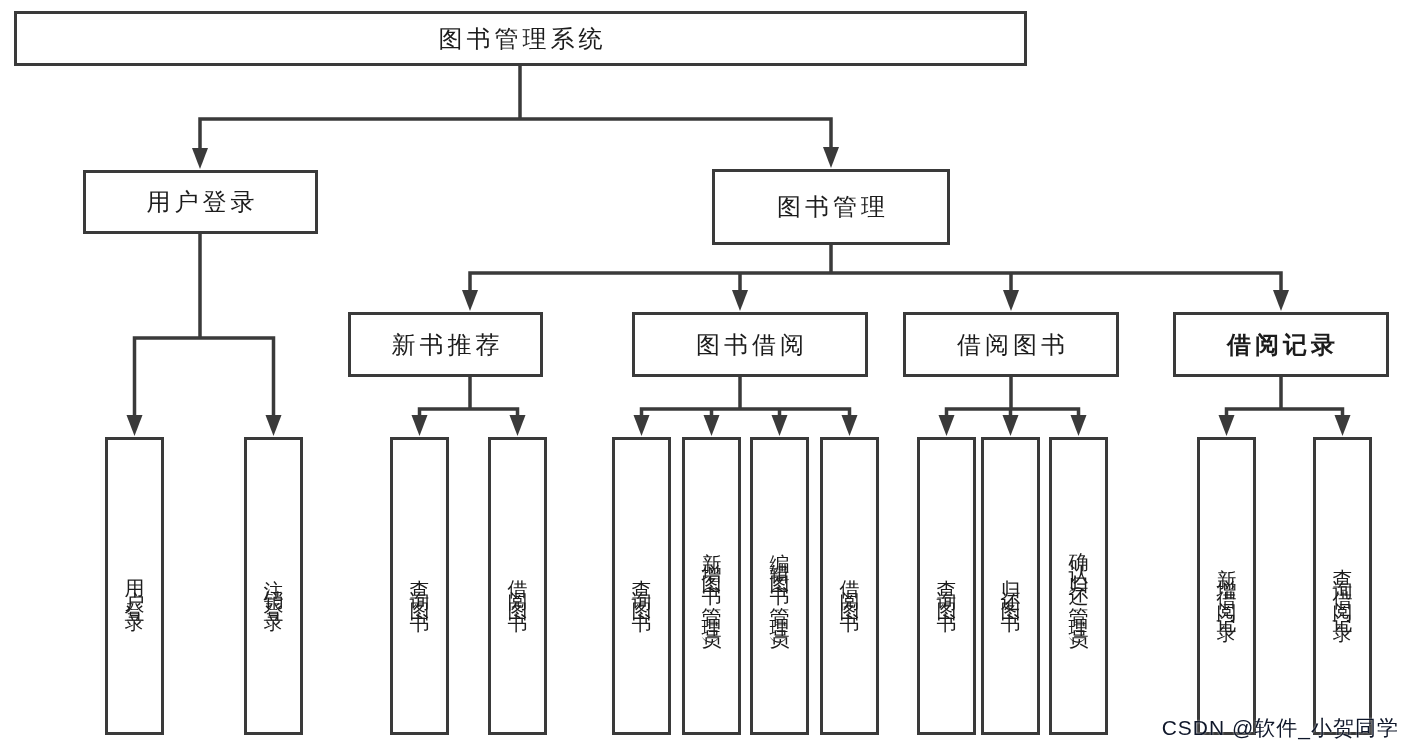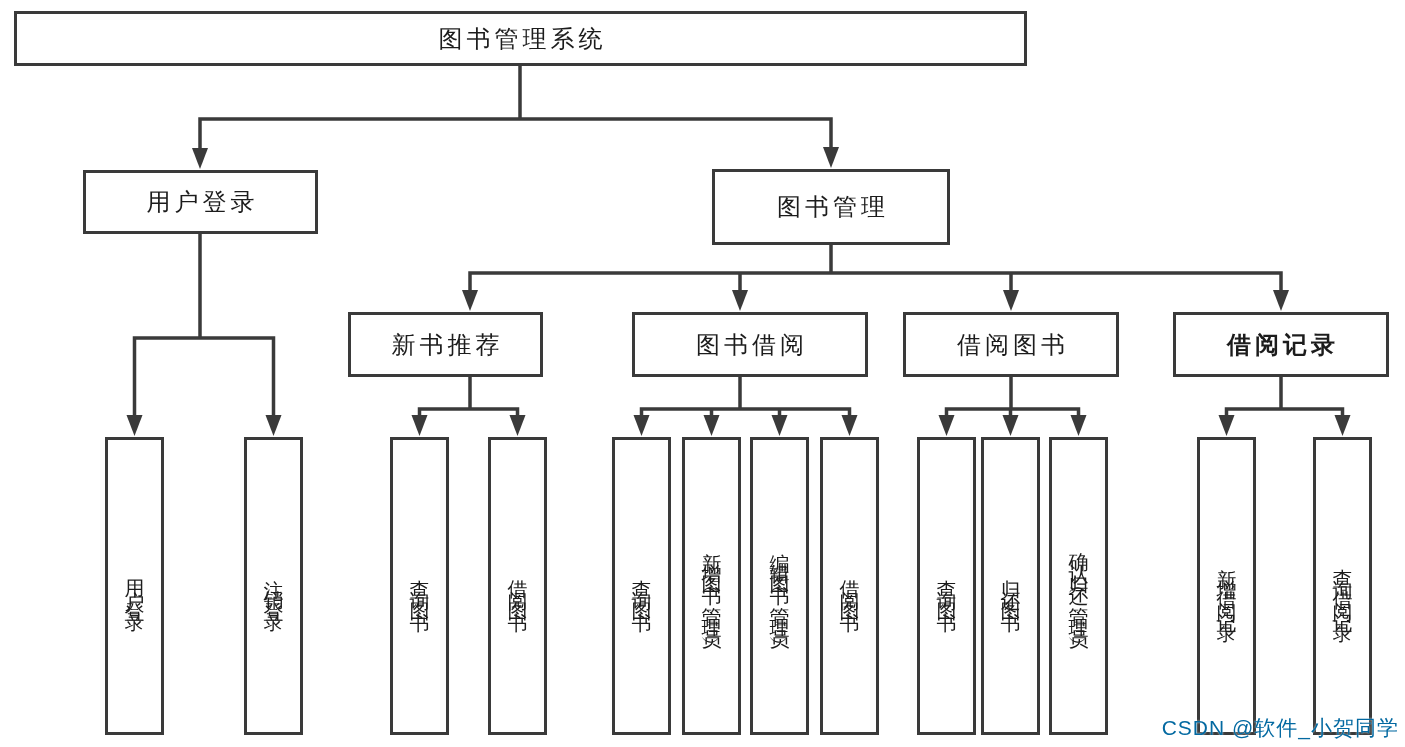--- a/index.html
+++ b/index.html
@@ -55,21 +55,21 @@
     line-height: 53px;
     letter-spacing: 11px;
     overflow: hidden;
   }
   .watermark {
     position: absolute;
     top: 714px;
     right: 6px;
     font-size: 21px;
     letter-spacing: 1px;
-    color: #0369a1;
+    color: #0f172a;
     text-shadow: 0 0 2px rgba(255,255,255,0.9);
     white-space: nowrap;
   }
 </style>
 </head>
 <body>
 
 <div class="canvas">
 
   <svg class="connectors" viewBox="0 0 1405 747" xmlns="http://www.w3.org/2000/svg">

